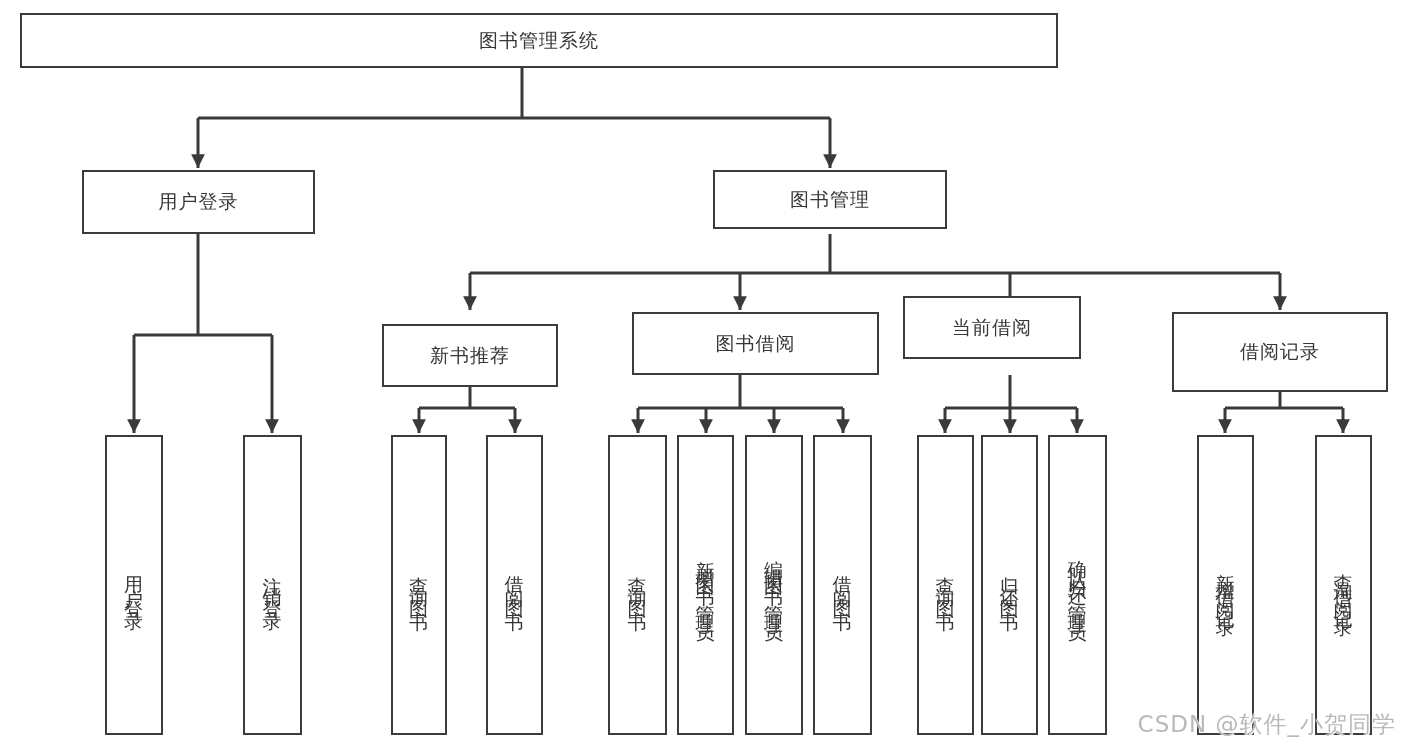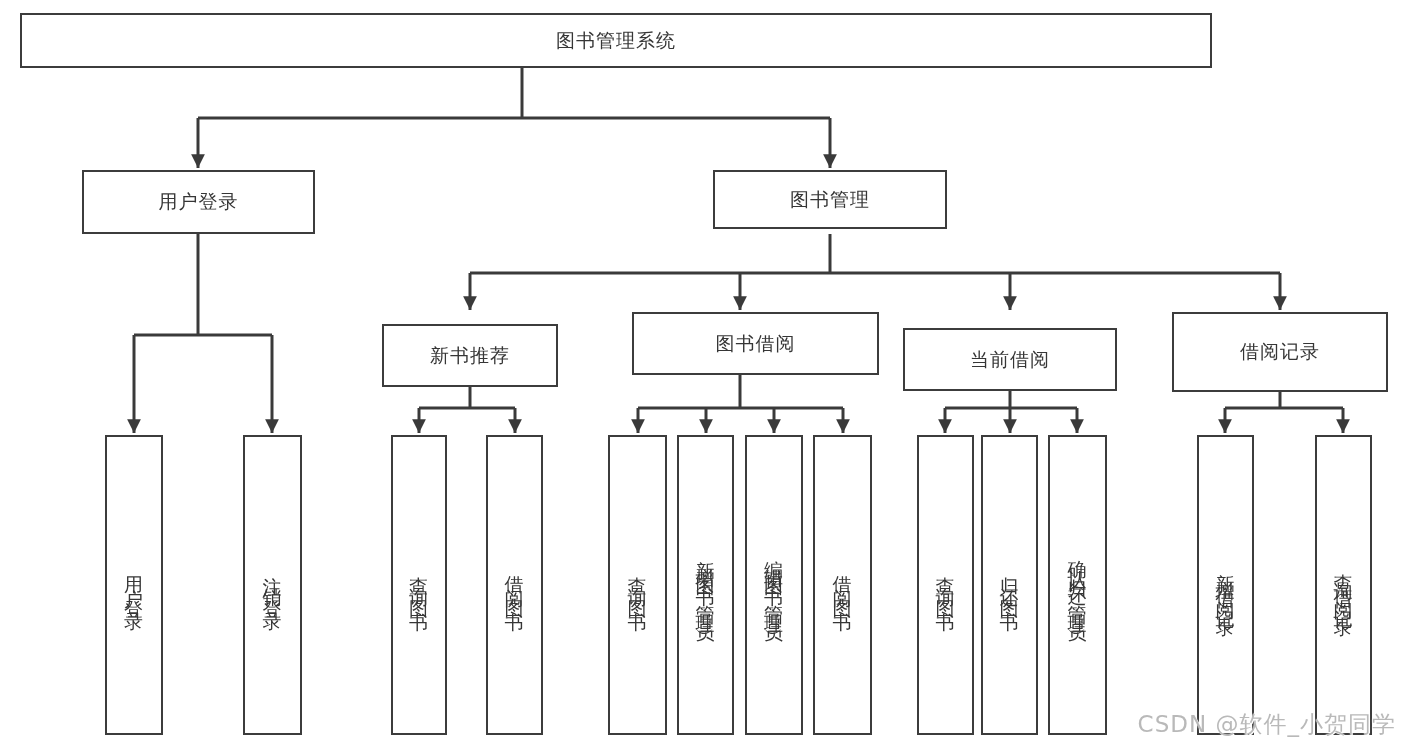--- a/index.html
+++ b/index.html
@@ -89,28 +89,28 @@
       <path d="M1010,408 L1010,433" marker-end="url(#arrow)"></path>
       <path d="M1077,408 L1077,433" marker-end="url(#arrow)"></path>
 
       <path d="M1280,375 L1280,408"></path>
       <path d="M1225,408 L1343,408"></path>
       <path d="M1225,408 L1225,433" marker-end="url(#arrow)"></path>
       <path d="M1343,408 L1343,433" marker-end="url(#arrow)"></path>
     </g>
   </svg>
 
-  <div class="node hbox" style="left:20px;top:13px;width:1192px;height:55px;font-family:Liberation Mono, monospace;">图书管理系统</div>
+  <div class="node hbox" style="left:20px;top:13px;width:1038px;height:55px;font-family:Liberation Mono, monospace;">图书管理系统</div>
 
   <div class="node hbox" style="left:82px;top:170px;width:233px;height:64px;">用户登录</div>
   <div class="node hbox" style="left:713px;top:170px;width:234px;height:59px;">图书管理</div>
 
   <div class="node hbox" style="left:362px;top:324px;width:176px;height:63px;margin-left:20px;">新书推荐</div>
   <div class="node hbox" style="left:632px;top:312px;width:247px;height:63px;">图书借阅</div>
-  <div class="node hbox" style="left:903px;top:328px;width:214px;height:63px;">当前借阅</div>
+  <div class="node hbox" style="left:903px;top:296px;width:178px;height:63px;">当前借阅</div>
   <div class="node hbox" style="left:1172px;top:312px;width:216px;height:80px;">借阅记录</div>
 
   <div class="node vbox short" style="left:105px;top:435px;width:58px;height:300px;">用户登录</div>
   <div class="node vbox short" style="left:243px;top:435px;width:59px;height:300px;">注销登录</div>
 
   <div class="node vbox short" style="left:391px;top:435px;width:56px;height:300px;">查询图书</div>
   <div class="node vbox short" style="left:486px;top:435px;width:57px;height:300px;">借阅图书</div>
 
   <div class="node vbox short" style="left:608px;top:435px;width:59px;height:300px;">查询图书</div>
   <div class="node vbox" style="left:677px;top:435px;width:57px;height:300px;">新增图书（管理员）</div>

